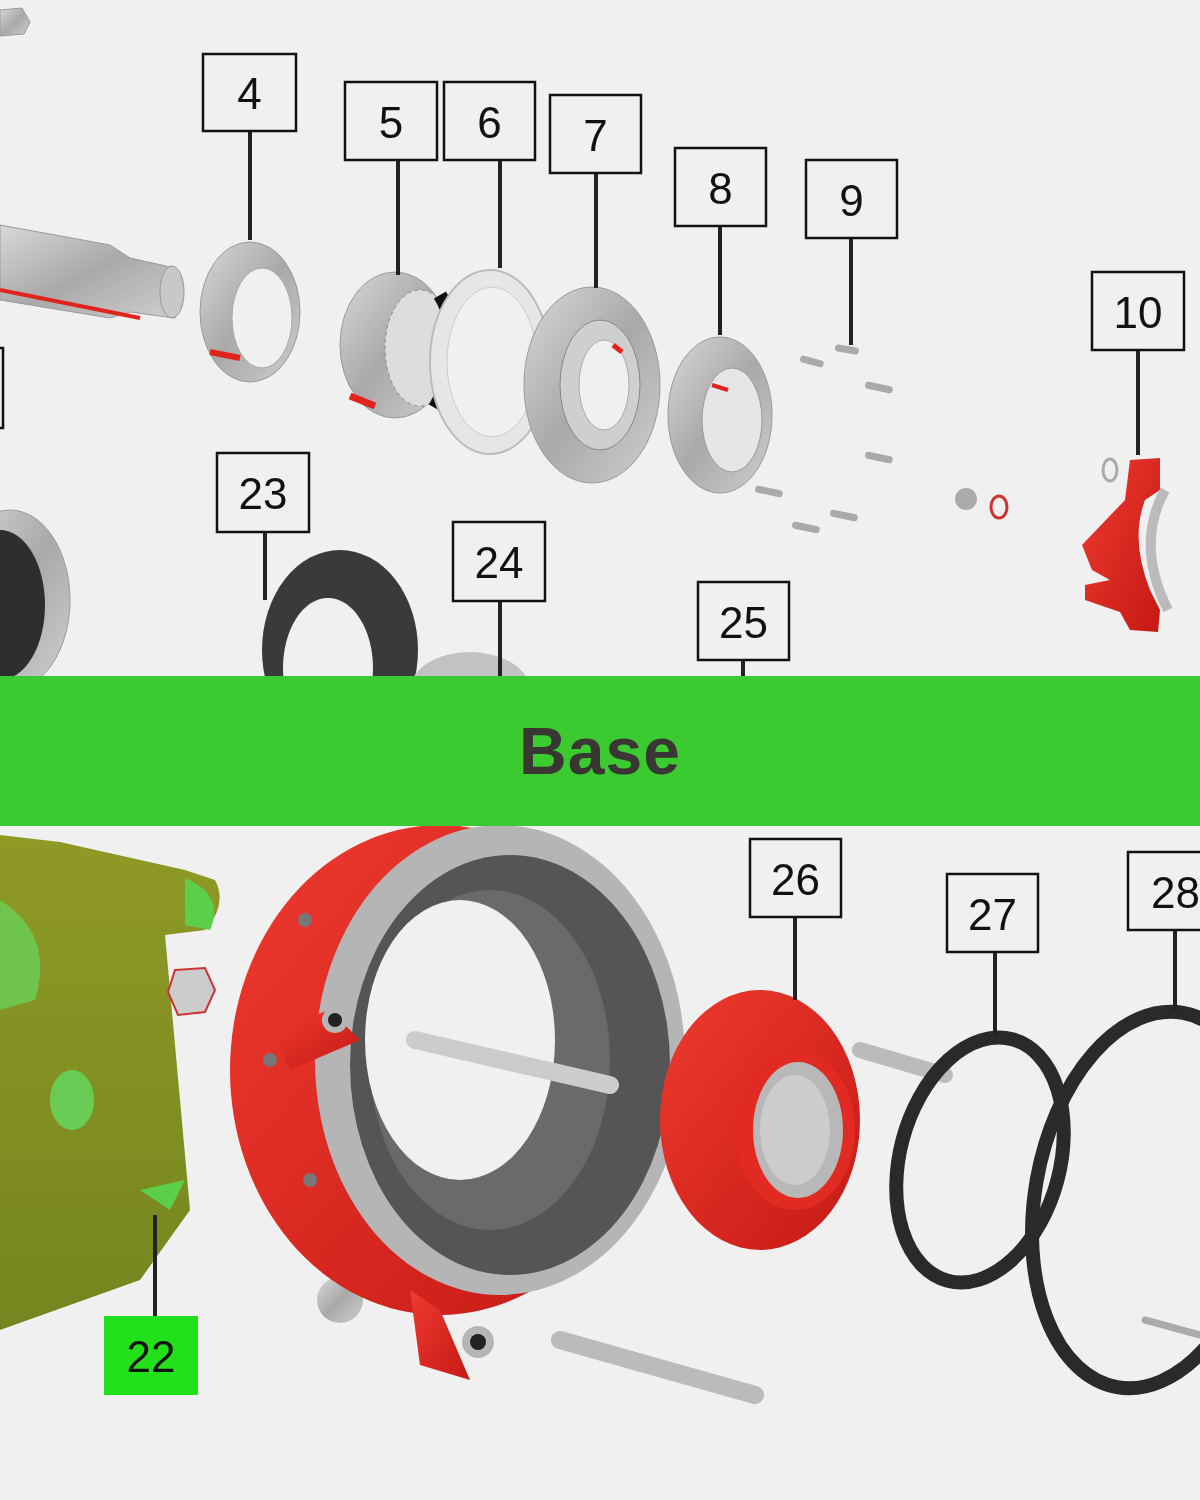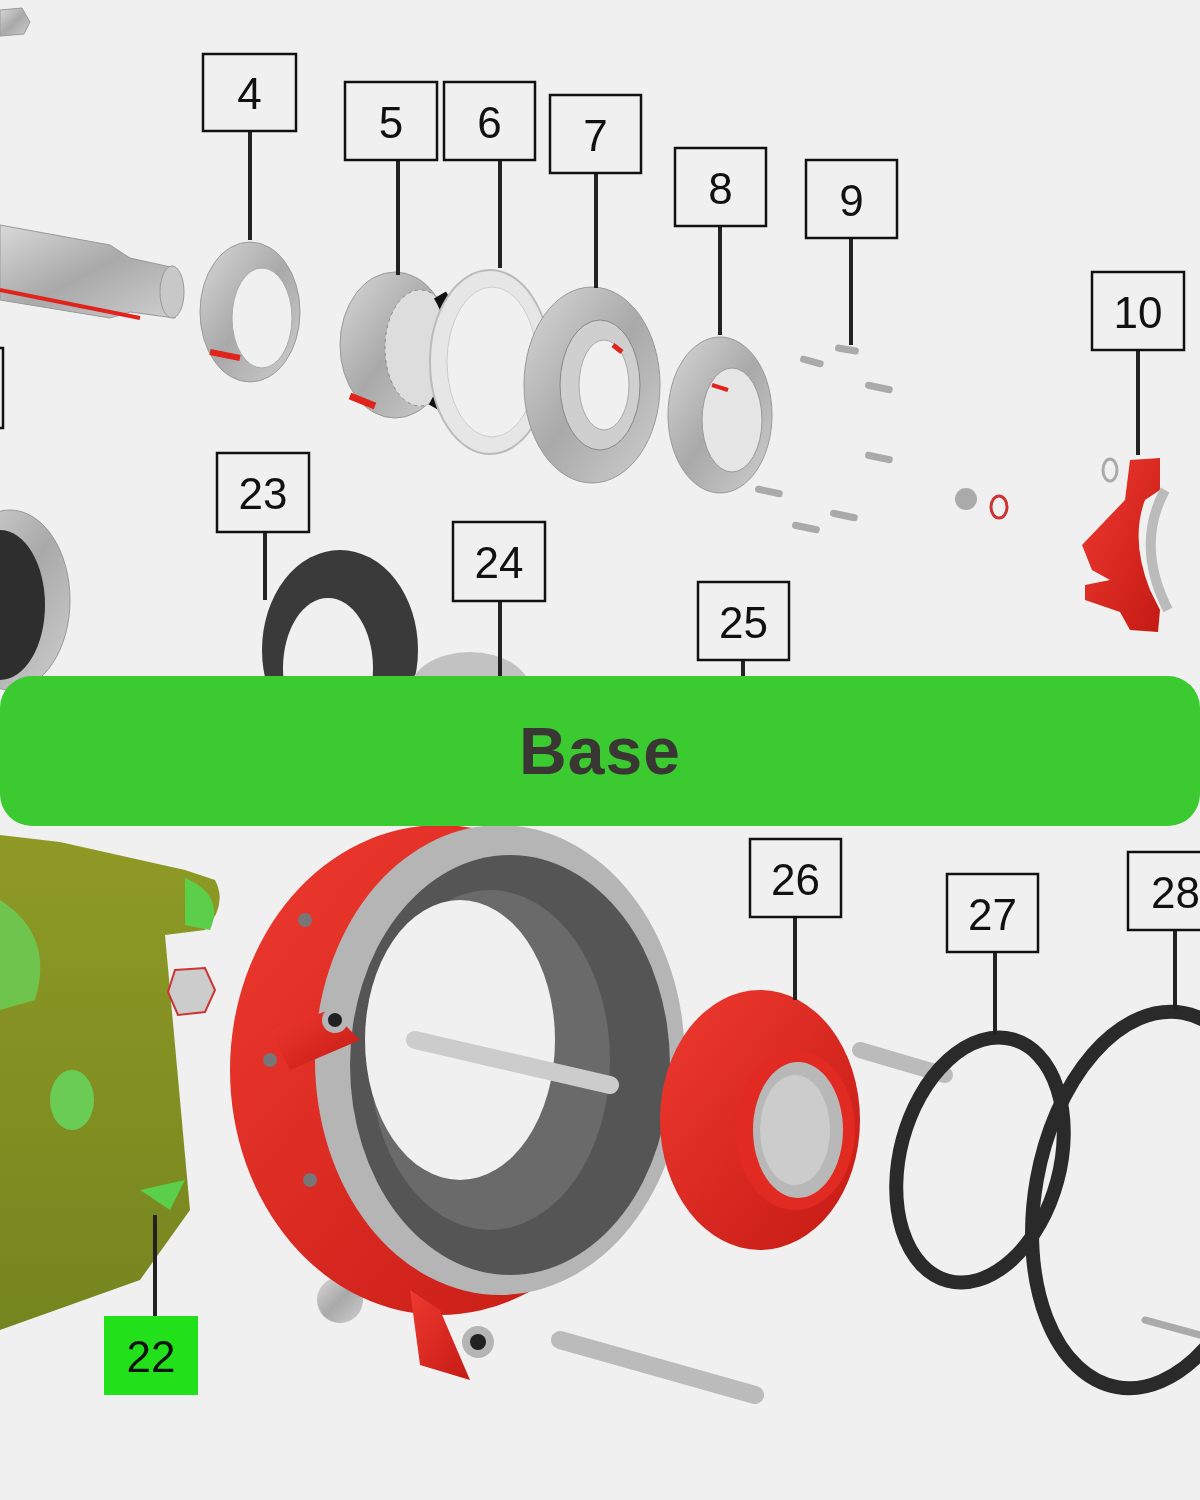--- a/index.html
+++ b/index.html
@@ -213,15 +213,15 @@
         <text x="992.5" y="914" class="callout-text">27</text>
       </g>
       <g>
         <line x1="1175" x2="1175" y1="930" y2="1010" class="leader"></line>
         <rect x="1128" y="852" width="95" height="78" class="callout-box"></rect>
         <text x="1175.5" y="892" class="callout-text">28</text>
       </g>
     </g>
 </svg>
 
-<div class="banner" style="background: rgb(59, 202, 48); border-radius: 32px;">
+<div class="banner" style="background: rgb(59, 202, 48);">
   <span class="banner-text" style="color: rgb(58, 54, 52);">Base</span>
 </div>
 
 </body></html>

